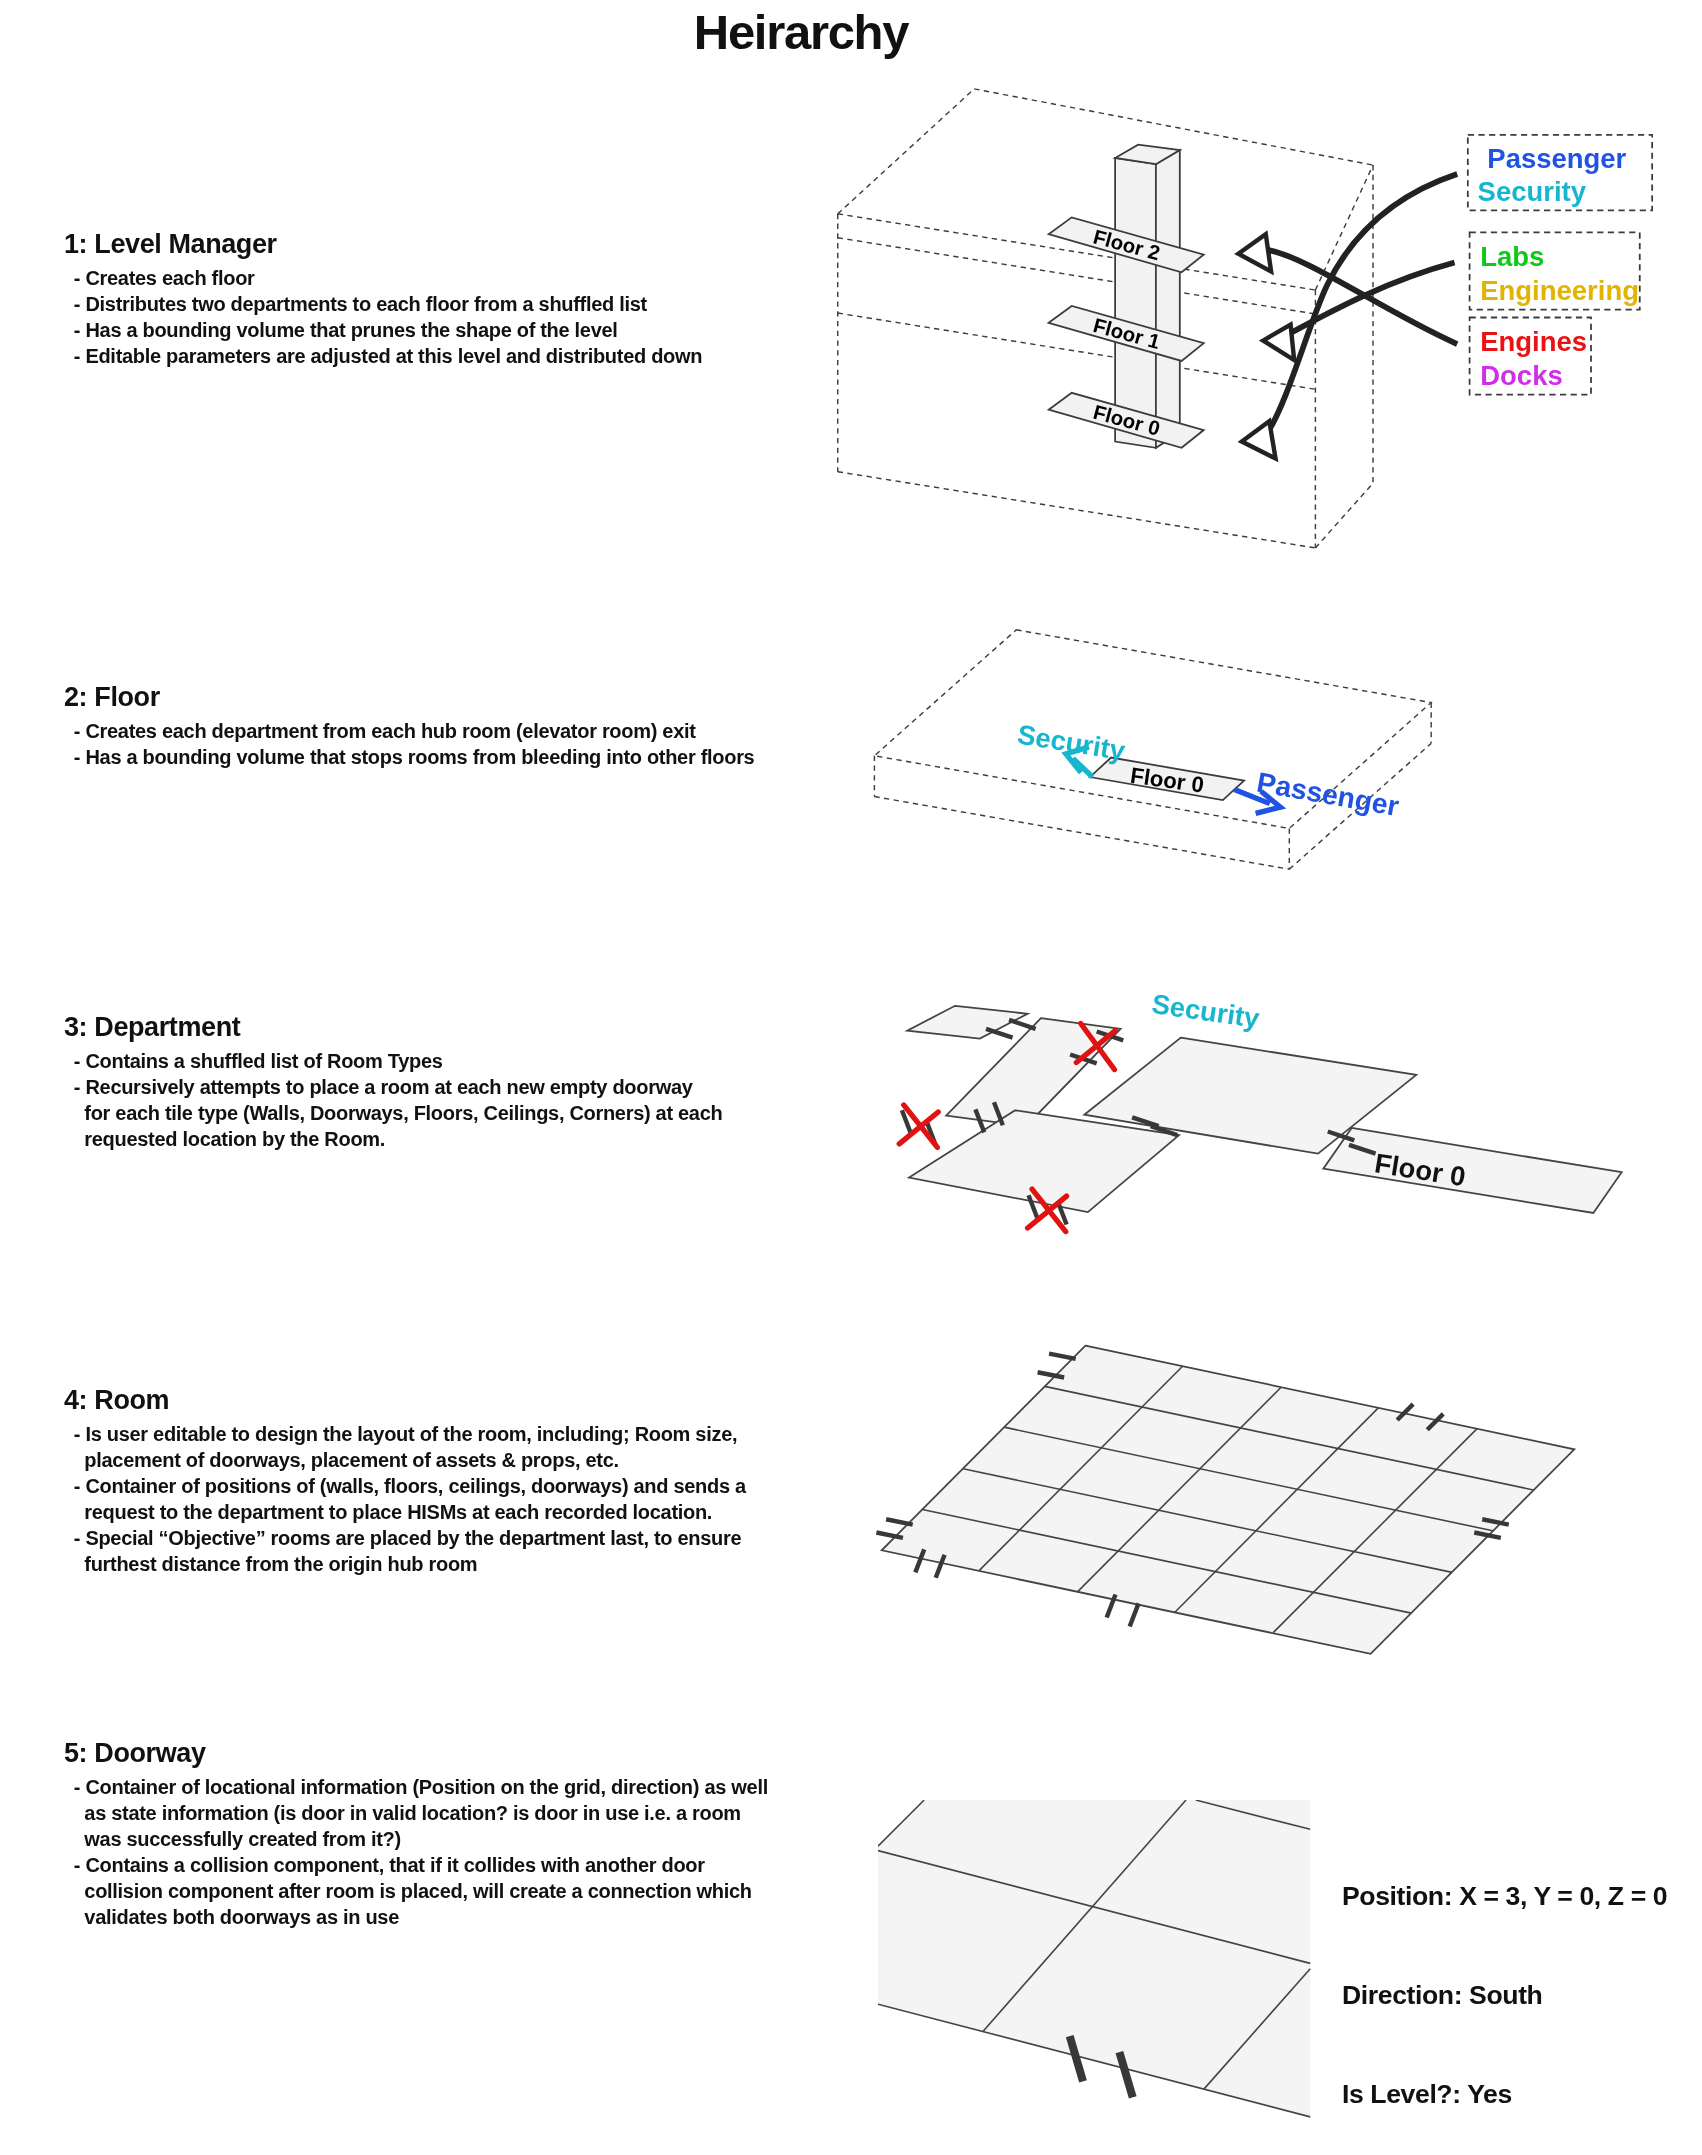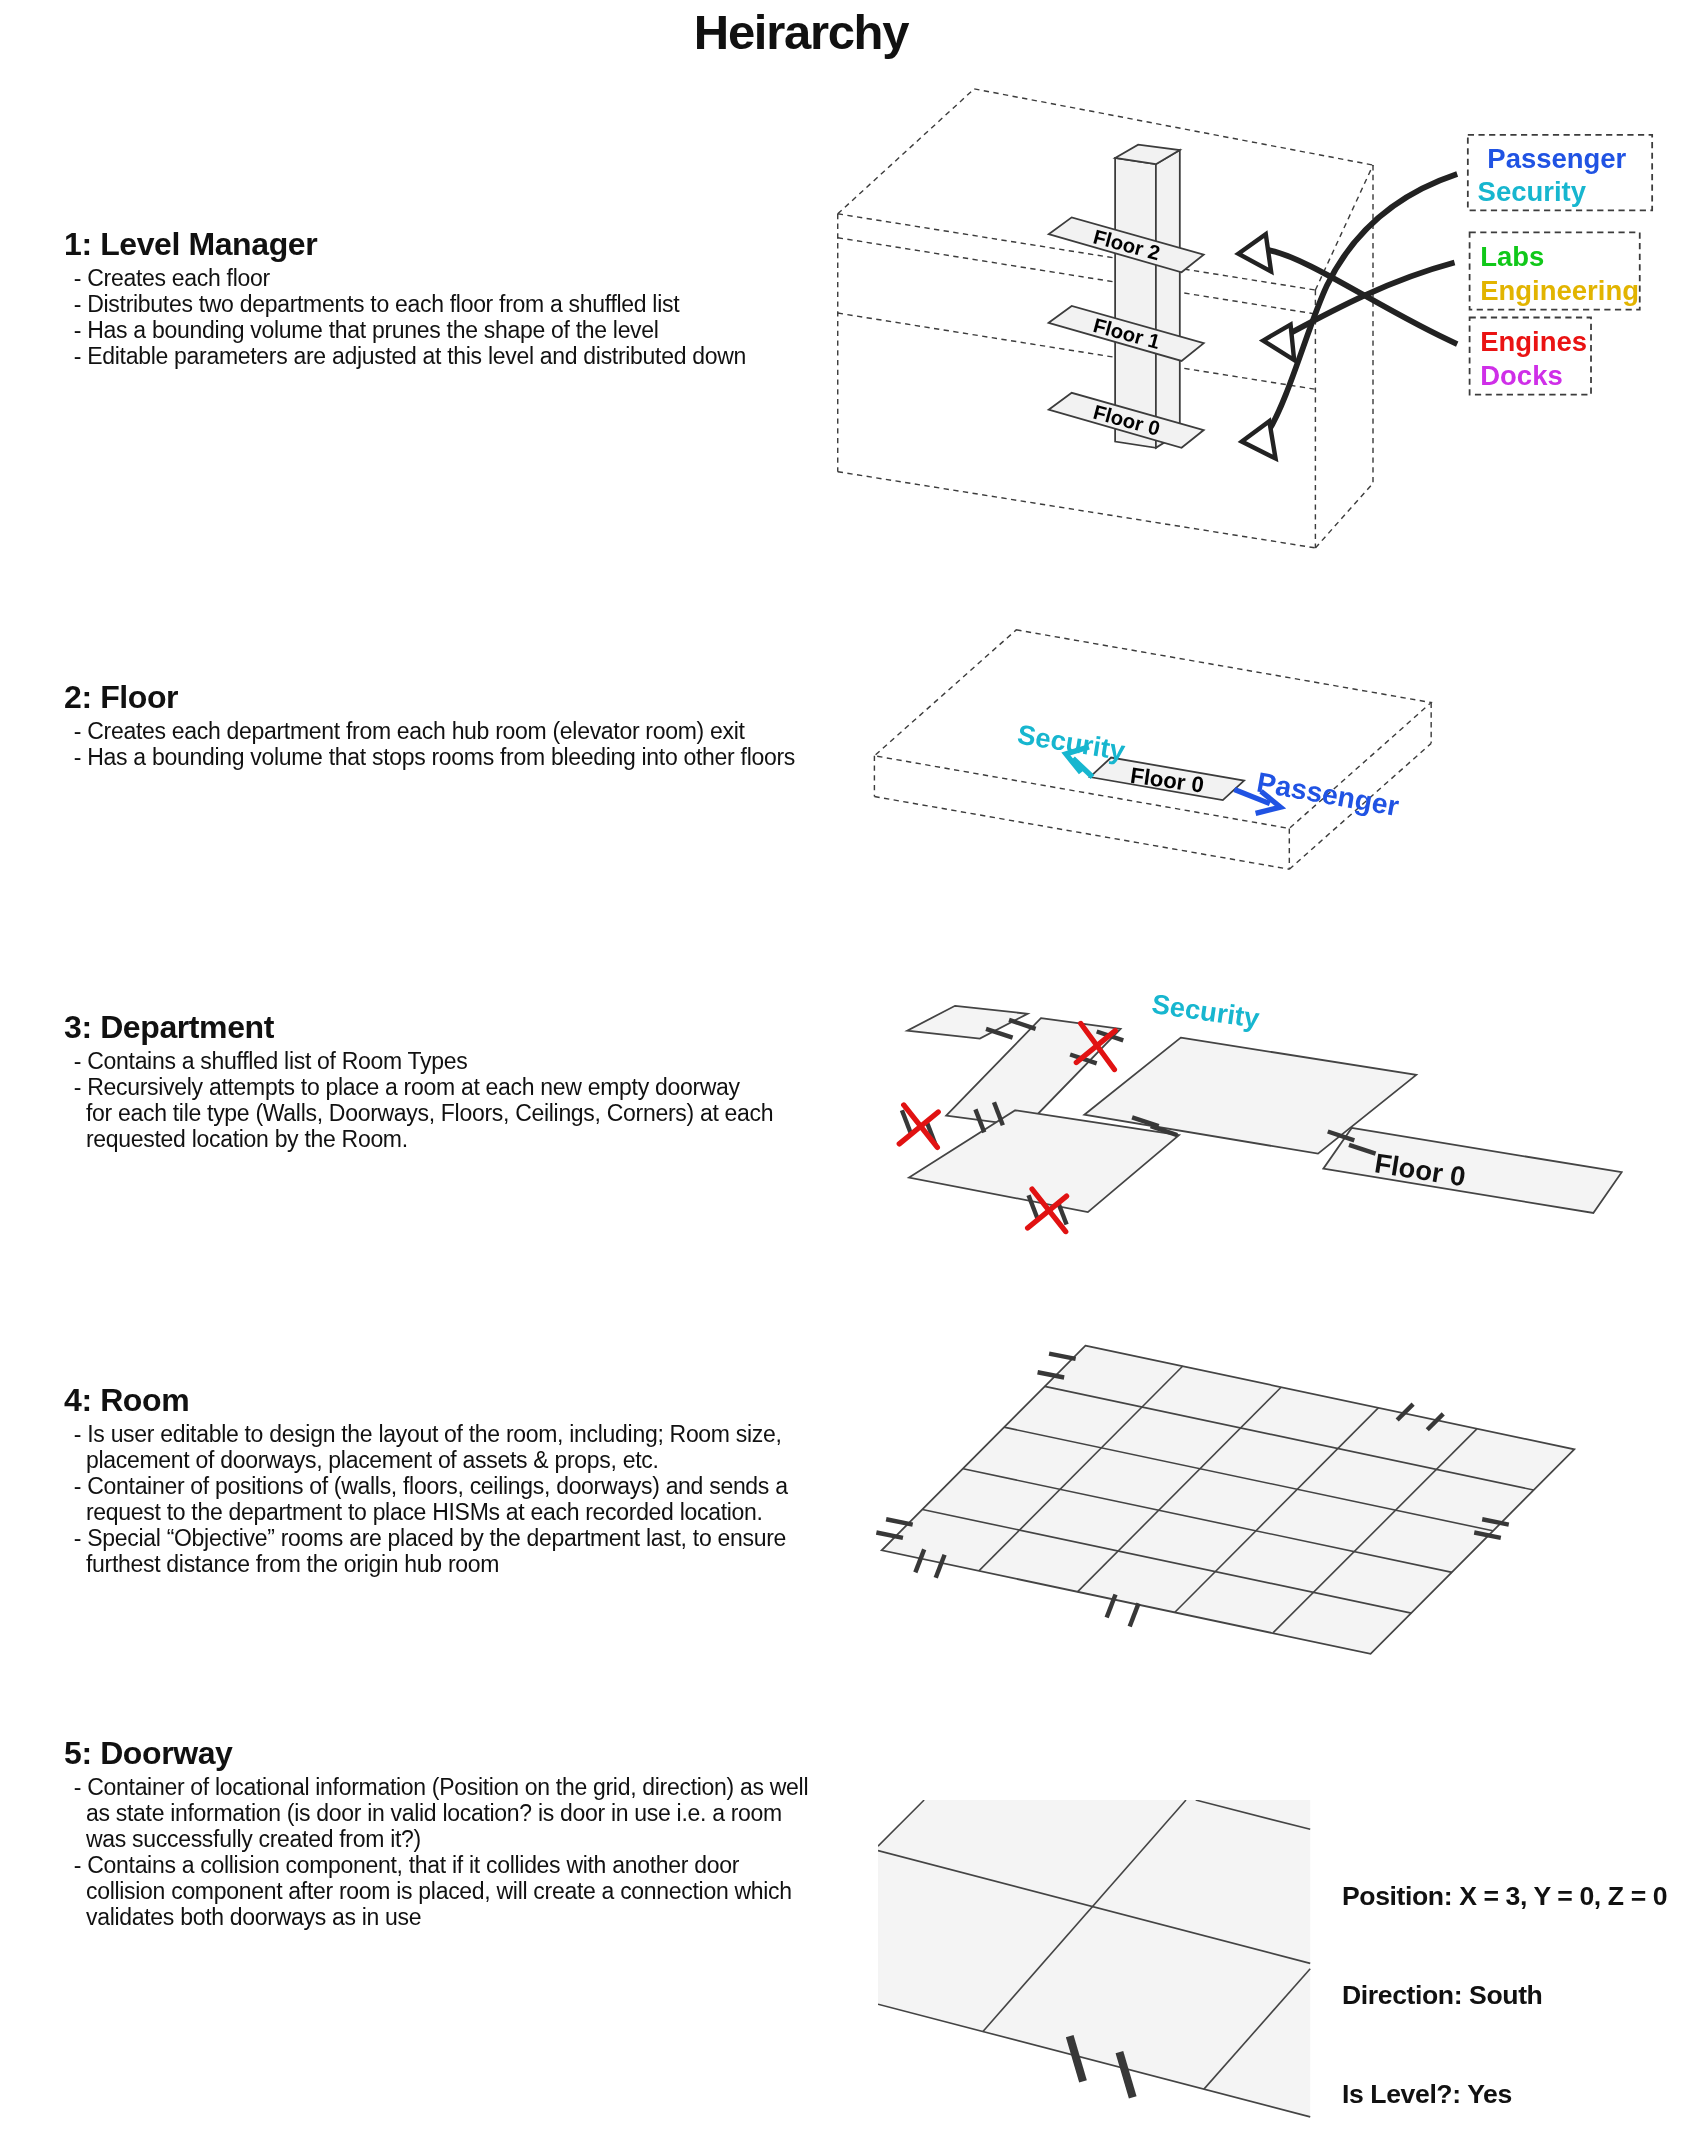--- a/index.html
+++ b/index.html
@@ -1,23 +1,23 @@
 <!DOCTYPE html>
 <html style="font-size:14px"><head>
 <meta charset="utf-8">
 <style>
   html,body{margin:0;padding:0;background:#fff;}
   body{width:1702px;height:2155px;position:relative;overflow:hidden;
        font-family:"Liberation Sans",sans-serif;color:#111;}
   .page-title{position:absolute;left:801px;top:3.5px;transform:translateX(-50%);
        font-size:49px;font-weight:bold;letter-spacing:-1.3px;white-space:nowrap;}
   .section{position:absolute;left:64px;}
-  .section h2{margin:0;font-size:32px;font-weight:bold;letter-spacing:-0.4px;line-height:27.5px;}
+  .section h2{margin:0;font-size:27px;font-weight:bold;letter-spacing:-0.4px;line-height:27.5px;}
   .lines{margin:6.2px 0 0 9.8px;}
-  .bullet{white-space:pre;font-size:23px;line-height:26px;letter-spacing:-0.3px;}
+  .bullet{white-space:pre;font-size:20px;line-height:26px;letter-spacing:-0.3px;font-weight:bold;}
   .diagram{position:absolute;}
   svg text{font-family:"Liberation Sans",sans-serif;font-weight:bold;}
   .doorway-info{position:absolute;left:1342px;top:1814px;font-size:26.6px;
        font-weight:bold;line-height:33px;letter-spacing:-0.4px;white-space:pre;}
   .dash{fill:none;stroke:#3c3c3c;stroke-width:1.6;stroke-dasharray:6 5;}
   .dash2{fill:none;stroke:#3c3c3c;stroke-width:2;stroke-dasharray:7 5;}
   .plate{fill:#f2f2f2;stroke:#3c3c3c;stroke-width:2;}
   .plate4{fill:#f4f4f4;stroke:#444;stroke-width:2;}
   .gridline{stroke:#444;stroke-width:1.8;fill:none;}
   .tick{stroke:#383838;stroke-width:5;fill:none;}

